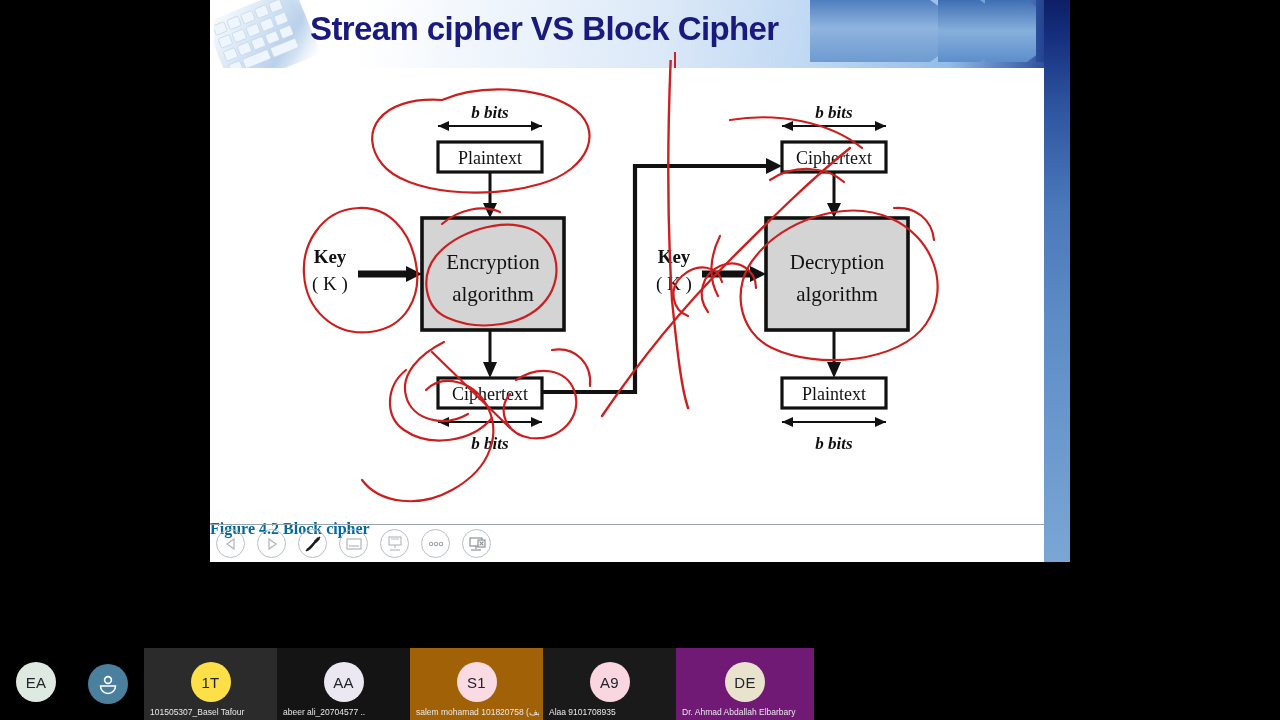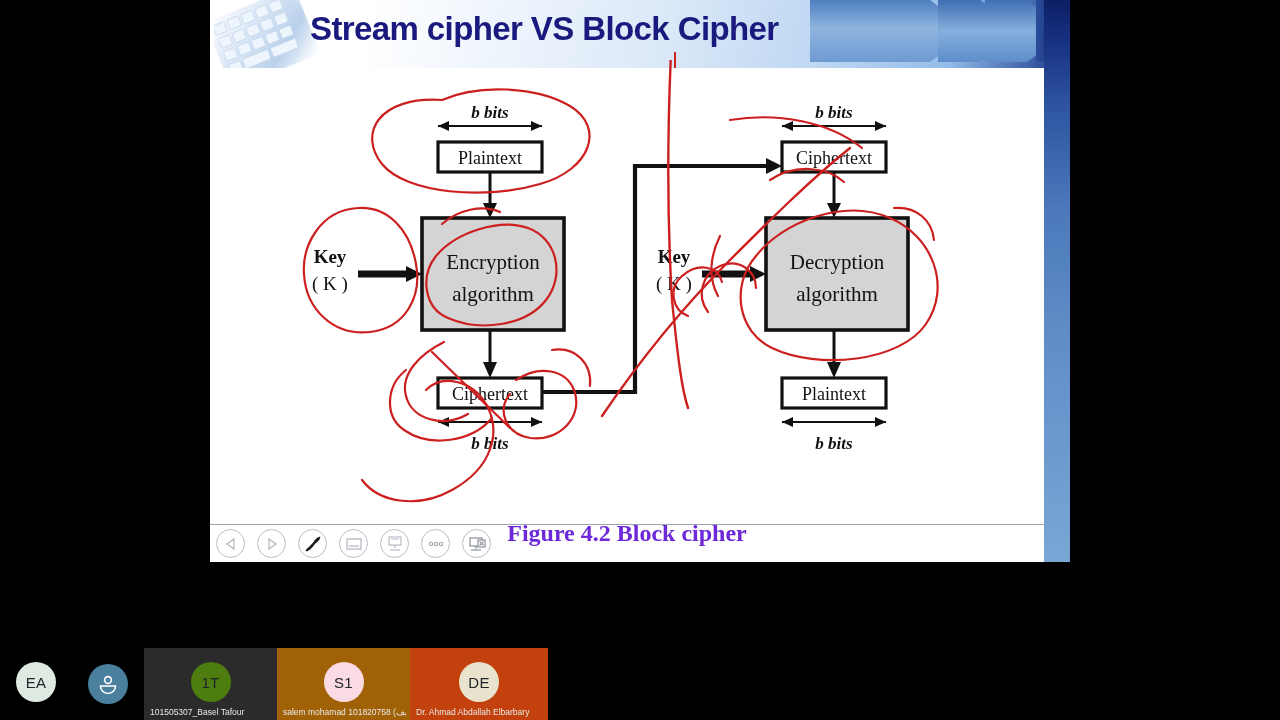--- a/index.html
+++ b/index.html
@@ -87,25 +87,24 @@
 
   
   #diagram { position: absolute; left: 0; top: 60px; width: 834px; height: 480px; }
   #diagram svg { display: block; }
 
   
   .caption {
     position: absolute;
     left: 0px; top: 520px;
     width: 834px;
-    text-align: center;
     font-family: "Liberation Serif", serif;
     font-weight: bold;
-    font-size: 24px;
-    color: #6d28d9;
+    font-size: 16px;
+    color: #0369a1;
   }
 
   
   .slide-hairline {
     position: absolute;
     left: 0px; bottom: 37px;
     width: 834px; height: 1px;
     background: #9aa4b0;
   }
 
@@ -421,26 +420,34 @@
       </div>
       <div class="ptile" style="width: 72px; background: rgb(0, 0, 0);">
         <div class="hand-icon" style="background: rgb(74, 127, 158);">
           <svg width="22" height="22" viewBox="0 0 22 22">
             <circle cx="11" cy="7" r="3.4" fill="none" stroke="#ffffff" stroke-width="1.6"></circle>
             <path d="M3.5,13 L18.5,13 A7.5,7.5 0 0 1 3.5,13 Z" fill="none" stroke="#ffffff" stroke-width="1.6"></path>
           </svg>
         </div>
       </div>
       <div class="ptile" style="width: 133px; background: rgb(43, 43, 43);">
-        <div class="avatar" style="background: #4d7c0f;">1T</div>
+        <div class="avatar" style="background: #fde047;">1T</div>
         <div class="pname">101505307_Basel Tafour</div>
+      </div>
+      <div class="ptile" style="width: 133px; background: rgb(20, 20, 20);">
+        <div class="avatar" style="background: rgb(236, 232, 242);">AA</div>
+        <div class="pname">abeer ali_20704577 ..</div>
       </div>
       <div class="ptile" style="width: 133px; background: #a16207;">
         <div class="avatar" style="background: rgb(250, 219, 228);">S1</div>
         <div class="pname">salem mohamad 101820758 (الضيف)</div>
       </div>
-      <div class="ptile" style="width: 138px; background: #c2410c;">
+      <div class="ptile" style="width: 133px; background: rgb(26, 26, 26);">
+        <div class="avatar" style="background: rgb(249, 214, 224);">A9</div>
+        <div class="pname">Alaa 9101708935</div>
+      </div>
+      <div class="ptile" style="width: 138px; background: #701a75;">
         <div class="avatar" style="background: rgb(233, 227, 205);">DE</div>
         <div class="pname">Dr. Ahmad Abdallah Elbarbary</div>
       </div>
     </div>
 
 </div>
 
 </body></html>

